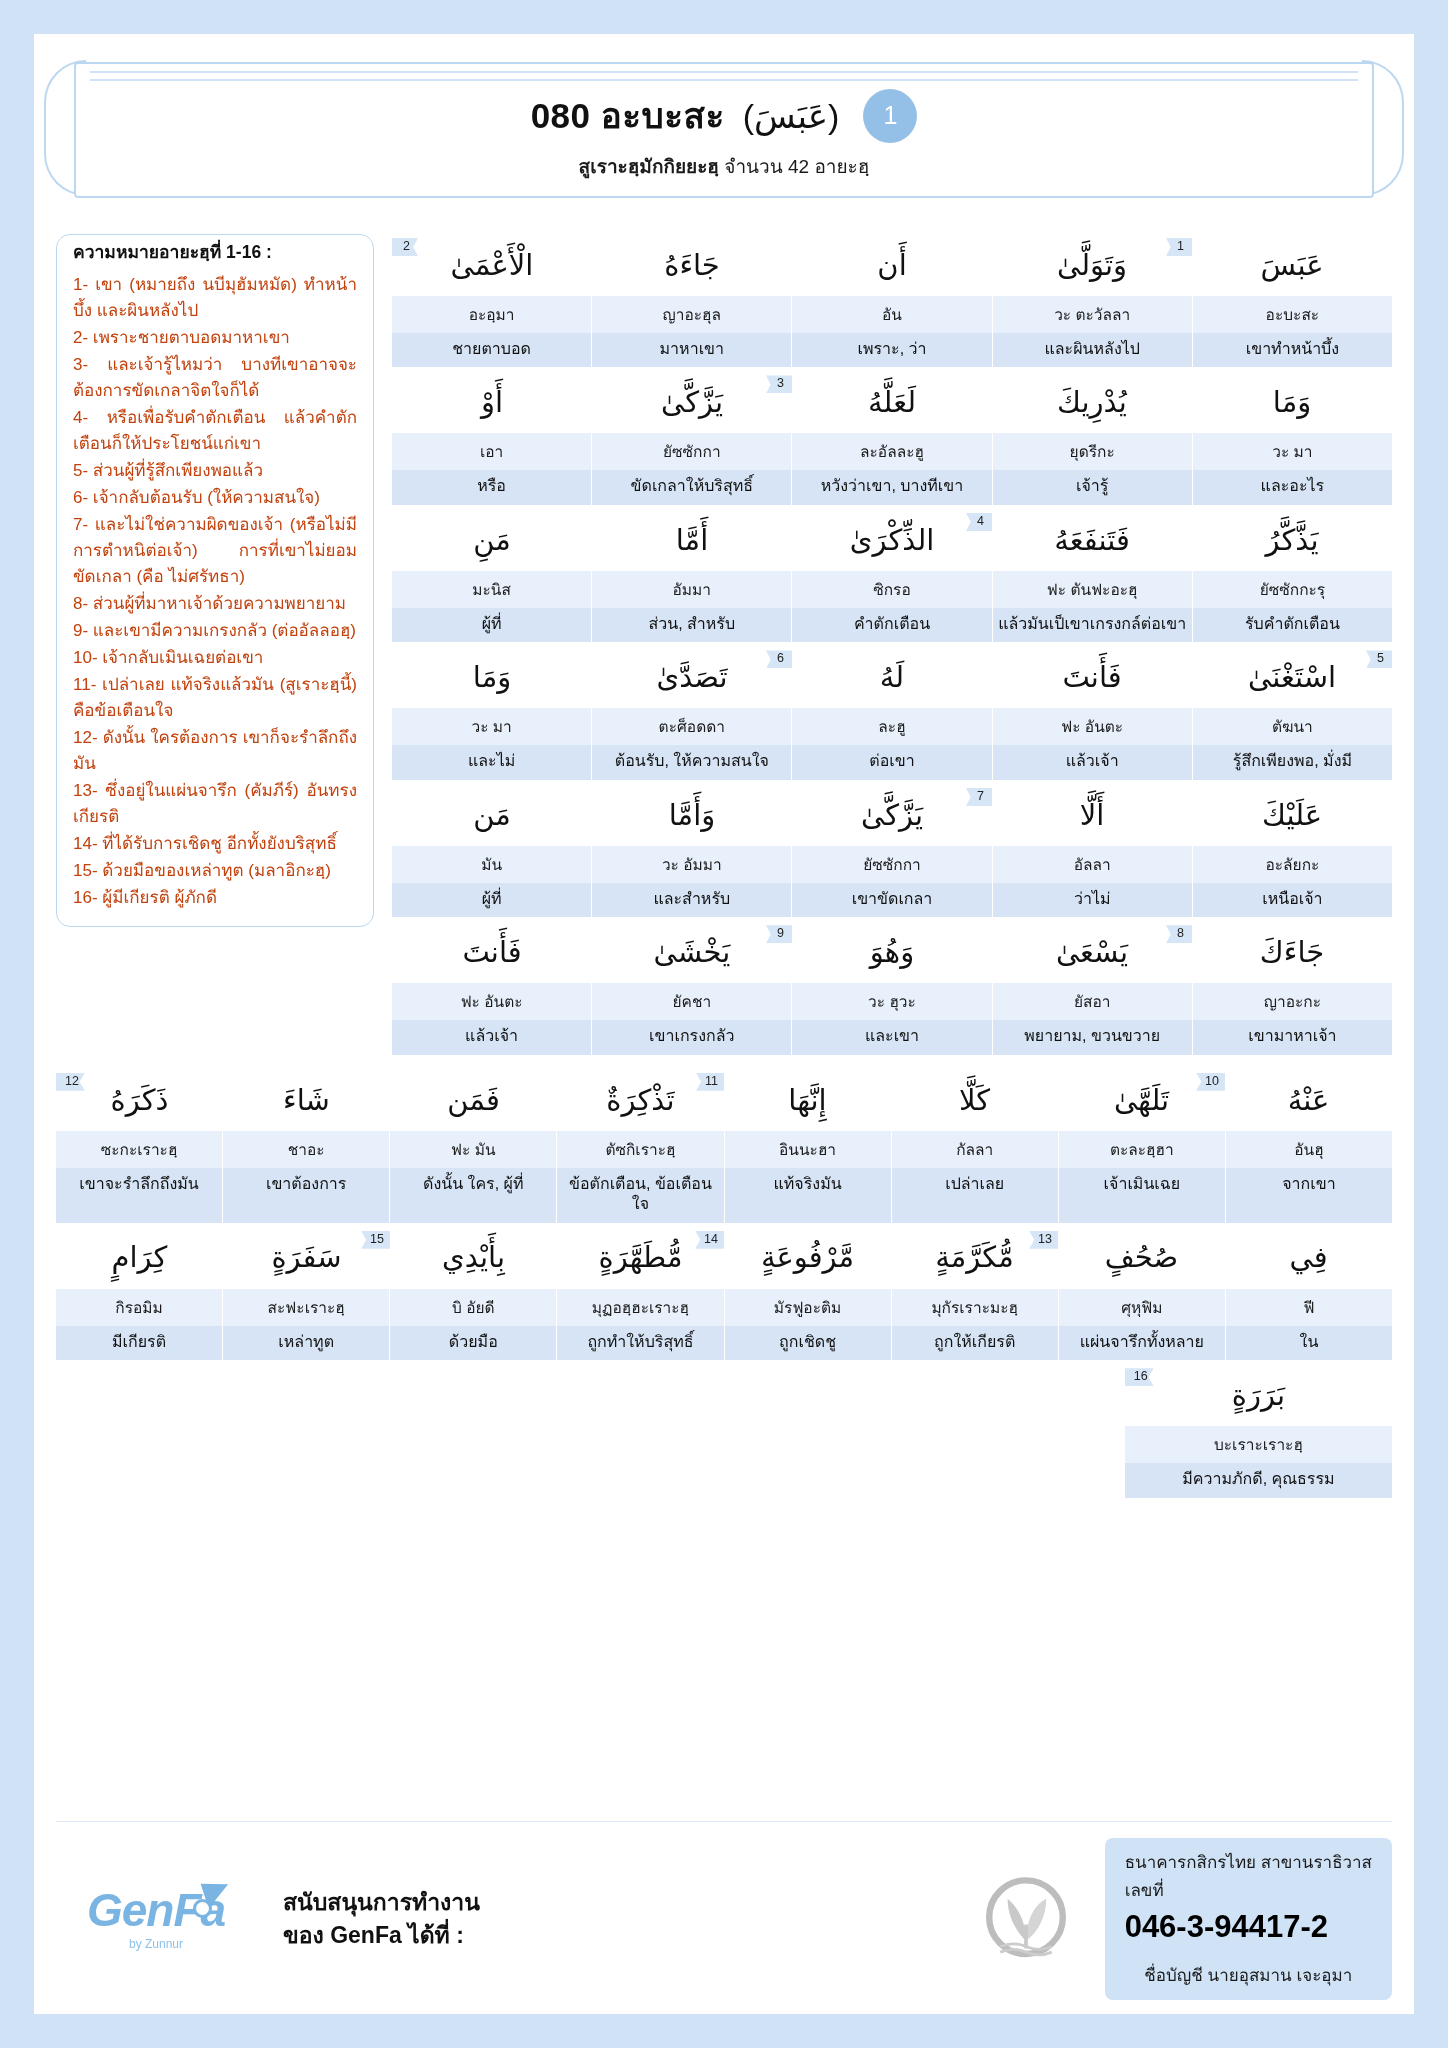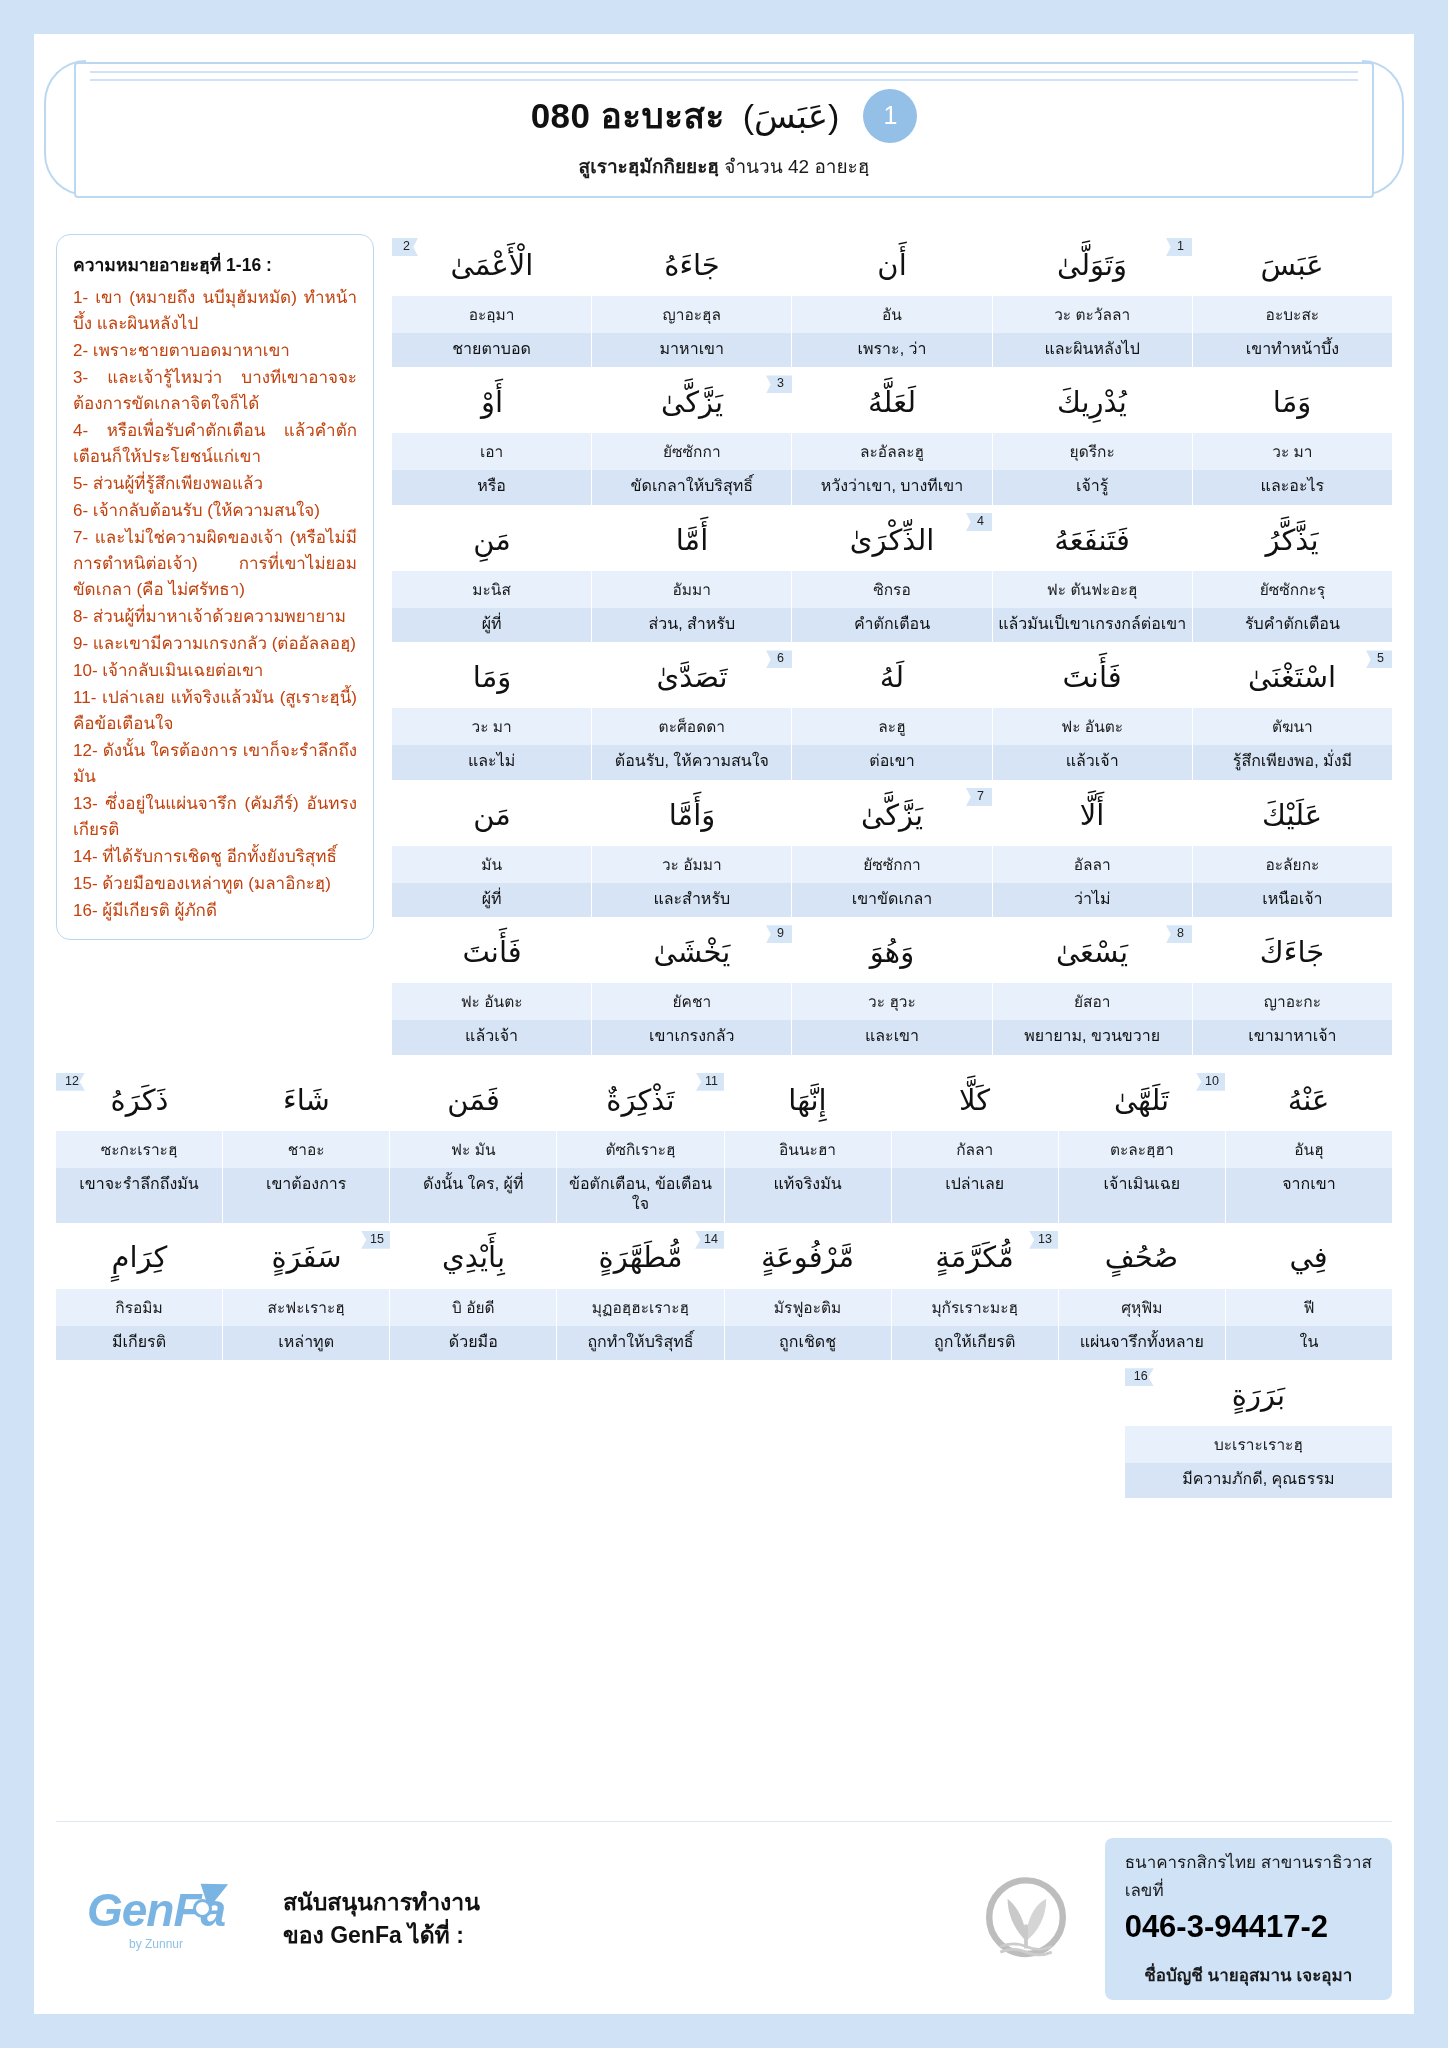--- a/index.html
+++ b/index.html
@@ -109,21 +109,21 @@
     display: flex;
     gap: 18px;
     margin-top: 22px;
     align-items: flex-start;
   }
   .meaning-box {
     width: 318px;
     flex: 0 0 318px;
     border: 1.5px solid #bcd8f0;
     border-radius: 14px;
-    padding: 16px 16px 14px 16px;
+    padding: 3px 16px 14px 16px;
   }
   .meaning-title {
     font-size: 17.5px;
     font-weight: bold;
     color: #111;
     margin-bottom: 6px;
   }
   .meaning-item {
     font-size: 17px;
     line-height: 1.53;
@@ -270,21 +270,21 @@
     flex: 0 0 auto;
     margin-left: 14px;
   }
   .bank-line1 { font-size: 17px; color: #1a1a1a; }
   .bank-line2 {
     font-size: 17px; color: #1a1a1a;
     margin: 1px 0 16px 0;
     display: flex; align-items: baseline; justify-content: space-between; gap: 6px; flex-direction: column;
   }
   .bank-acct { font-size: 31px; font-weight: bold; color: #000; letter-spacing: 0px; }
-  .bank-line3 { font-size: 17px; color: #1a1a1a; font-weight: bold; }
+  .bank-line3 { font-size: 17px; color: #1a1a1a; }
 </style>
 </head>
 <body>
 
 <div class="page">
 
   <div class="header-wrap">
     <div class="banner-notch-l"></div>
     <div class="banner-notch-r"></div>
     <div class="banner"></div>

